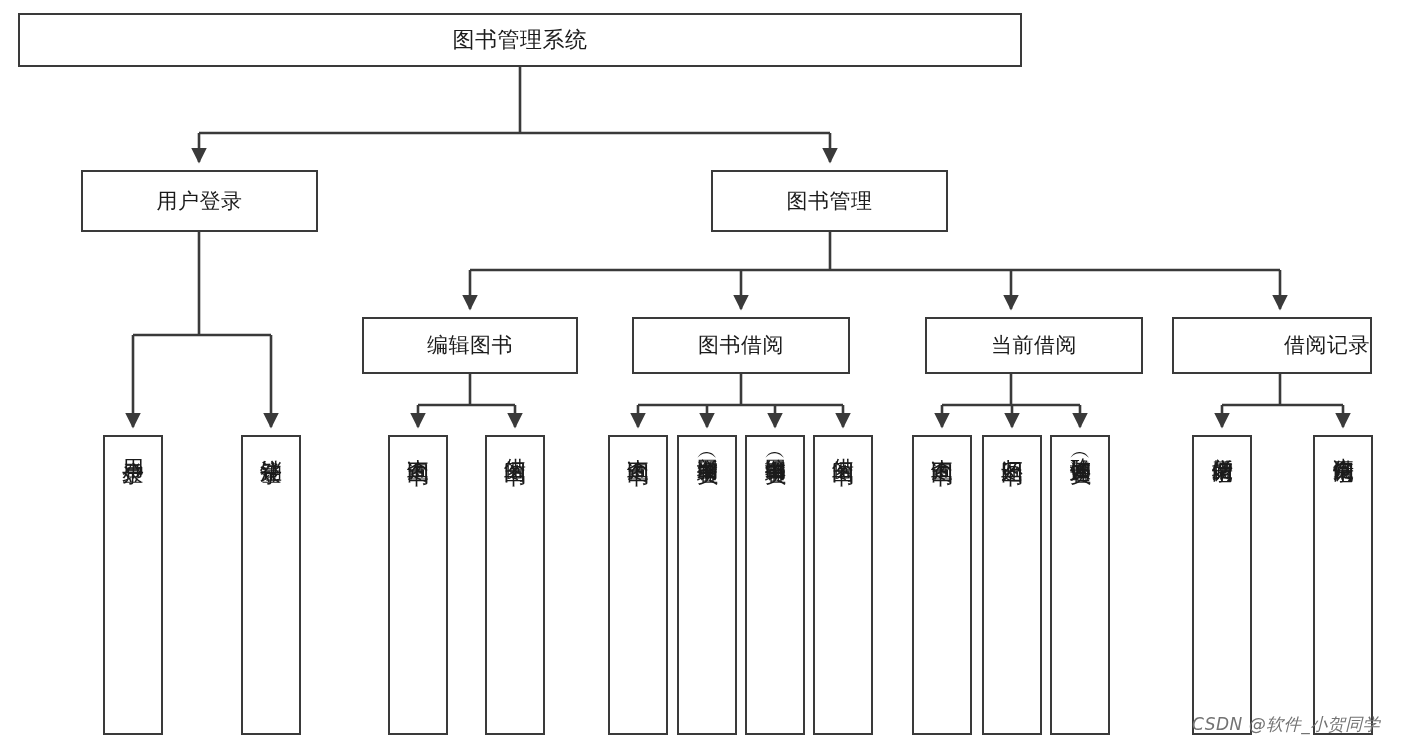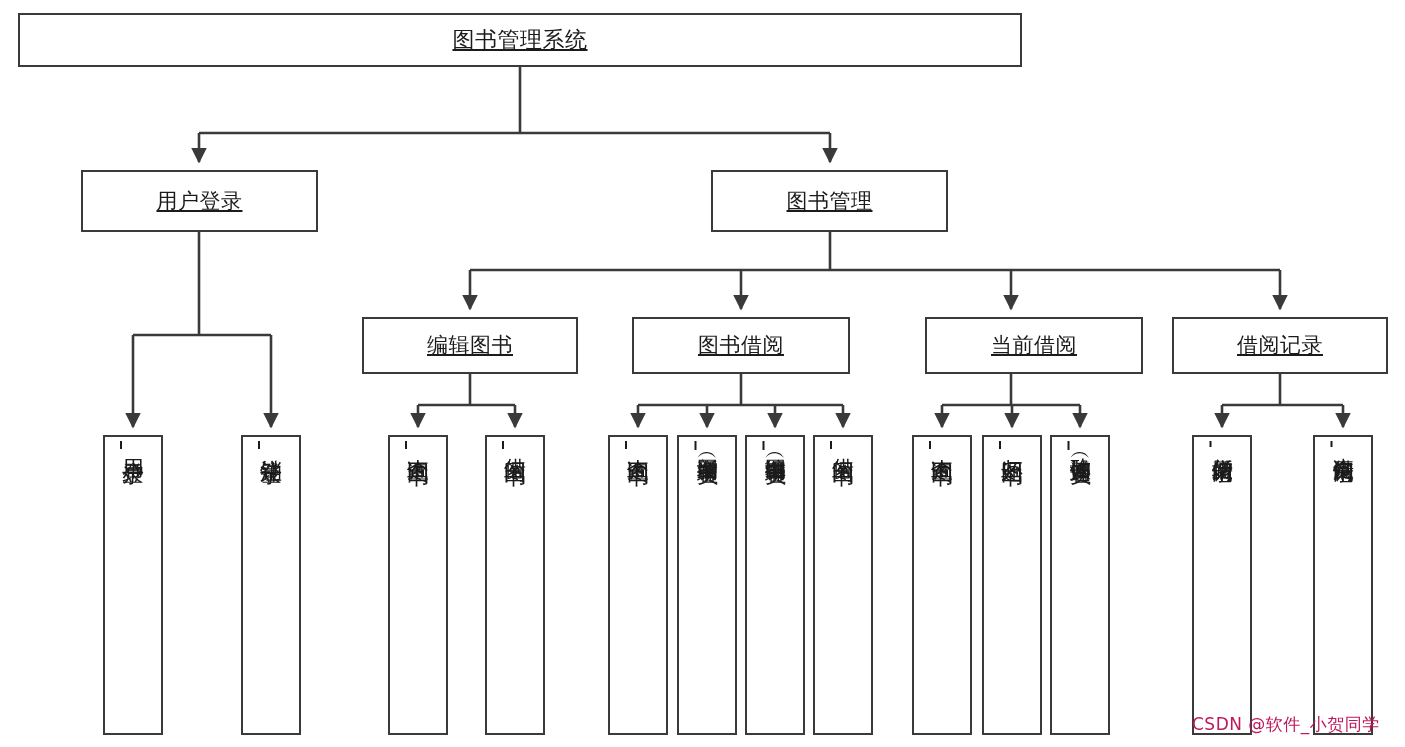--- a/index.html
+++ b/index.html
@@ -28,21 +28,20 @@
   }
   .node {
     position: absolute;
     box-sizing: border-box;
     border: 2.2px solid #3a3a3a;
     background: #ffffff;
     display: flex;
     align-items: center;
     justify-content: center;
     color: #1b1b1b;
-    text-decoration: underline;
   }
   .node .label {
     text-align: center;
     line-height: 1.06;
     letter-spacing: 0.5px;
   }
   
   .node.horiz .label {
     font-size: 21px;
     white-space: nowrap;
@@ -64,23 +63,24 @@
     letter-spacing: 2px;
     white-space: nowrap;
   }
   .node.vert.tall-text .label {
     font-size: 21px;
     letter-spacing: 1px;
   }
   .watermark {
     position: absolute;
     font-size: 17px;
-    color: #be185d;
+    color: #737373;
     white-space: nowrap;
     letter-spacing: 0.5px;
+    font-style: italic;
   }
 </style>
 </head>
 <body>
 
 <div id="diagram-canvas">
 
   <svg id="edge-layer" viewBox="0 0 1405 747" xmlns="http://www.w3.org/2000/svg">
     <defs>
       <marker id="arrow" viewBox="0 0 10 10" refX="9" refY="5" markerWidth="6" markerHeight="6" orient="auto-start-reverse">
@@ -148,21 +148,21 @@
   </div>
 
   <div class="node horiz" style="left:632px; top:317px; width:218px; height:57px;">
     <span class="label">图书借阅</span>
   </div>
 
   <div class="node horiz" style="left:902px; top:317px; width:218px; height:57px;margin-left:23px;">
     <span class="label">当前借阅</span>
   </div>
 
-  <div class="node horiz" style="left:1172px; top:317px; width:216px; height:57px;">
+  <div class="node horiz" style="left:1172px; top:317px; width:200px; height:57px;justify-content:flex-end;">
     <span class="label">借阅记录</span>
   </div>
 
   <div class="node vert" style="left:103px; top:435px; width:60px; height:300px;">
     <span class="label">用户登录</span>
   </div>
 
   <div class="node vert" style="left:241px; top:435px; width:60px; height:300px;">
     <span class="label">注销登录</span>
   </div>

